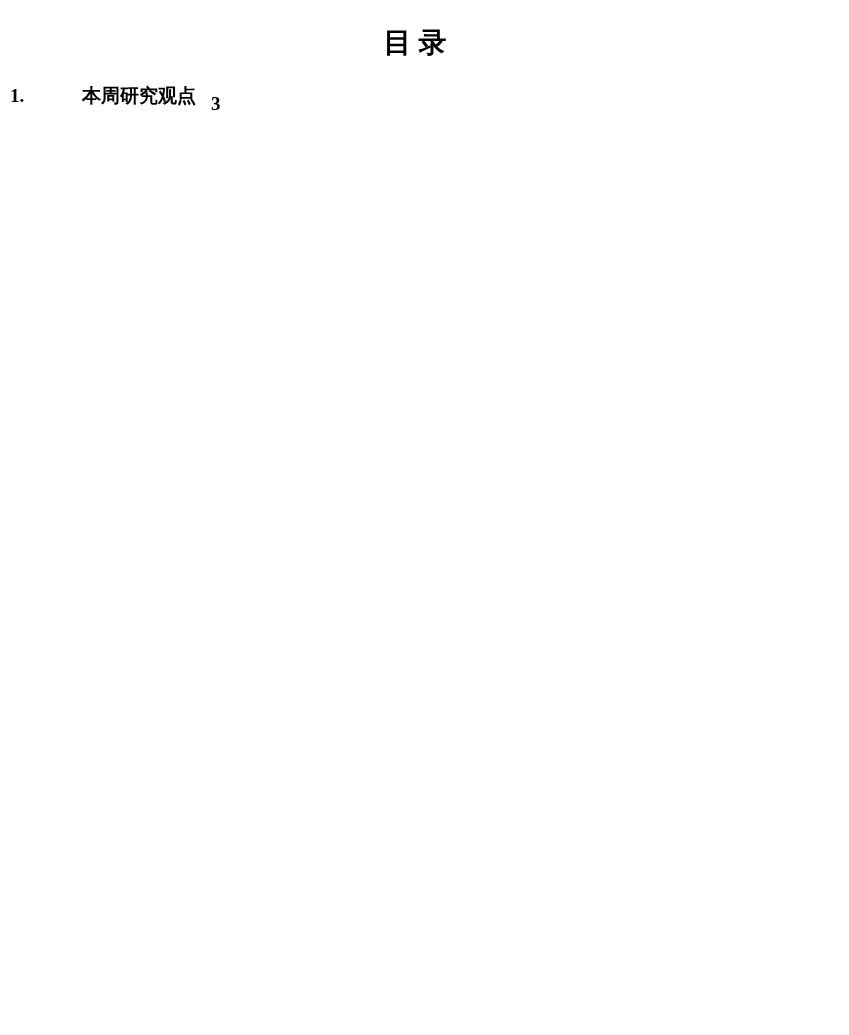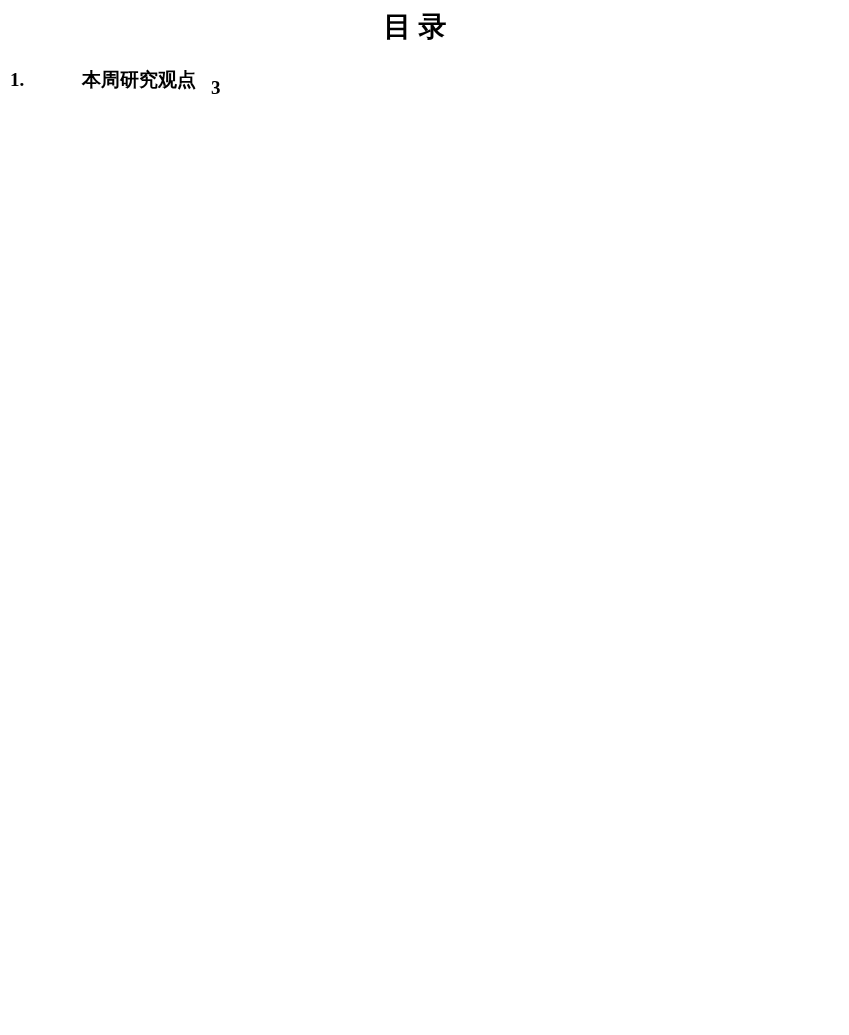--- a/index.html
+++ b/index.html
@@ -16,21 +16,21 @@
     box-sizing: border-box;
     width: 849px;
     height: 1035px;
     padding: 8px 29px 4px 10px;
   }
   .doc-title {
     font-size: 28px;
     font-weight: 700;
     text-align: center;
     line-height: 38px;
-    margin: 0;
+    margin: 16px;
     white-space: pre;
   }
   .row {
     display: flex;
     align-items: stretch;
     white-space: nowrap;
   }
   
   #toc-list .row.section {
     font-size: 19px;

